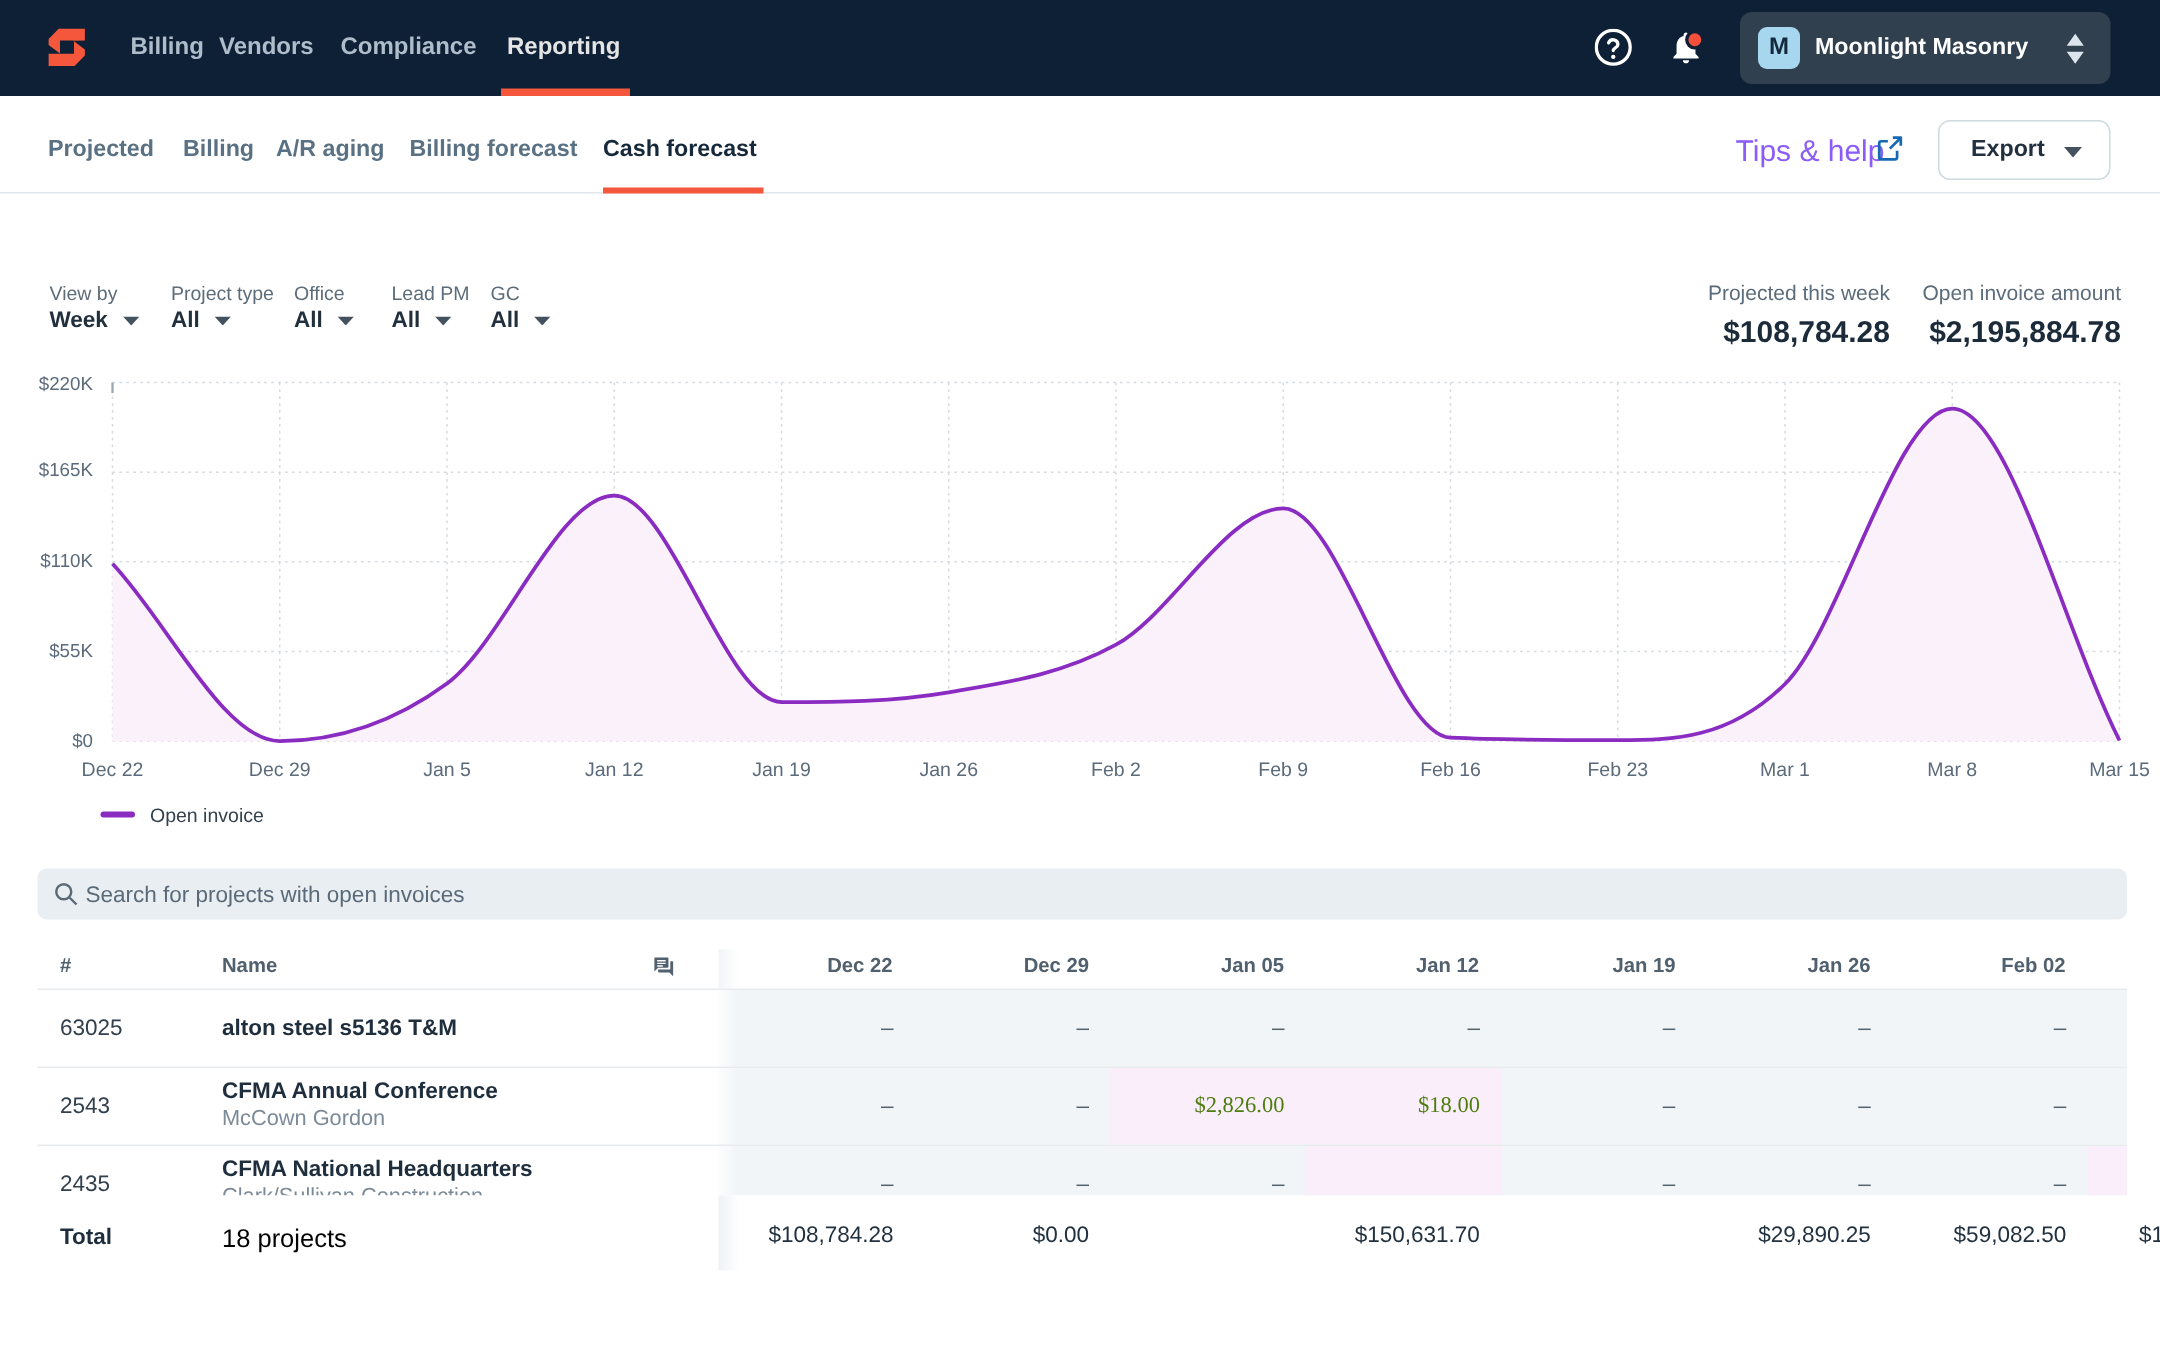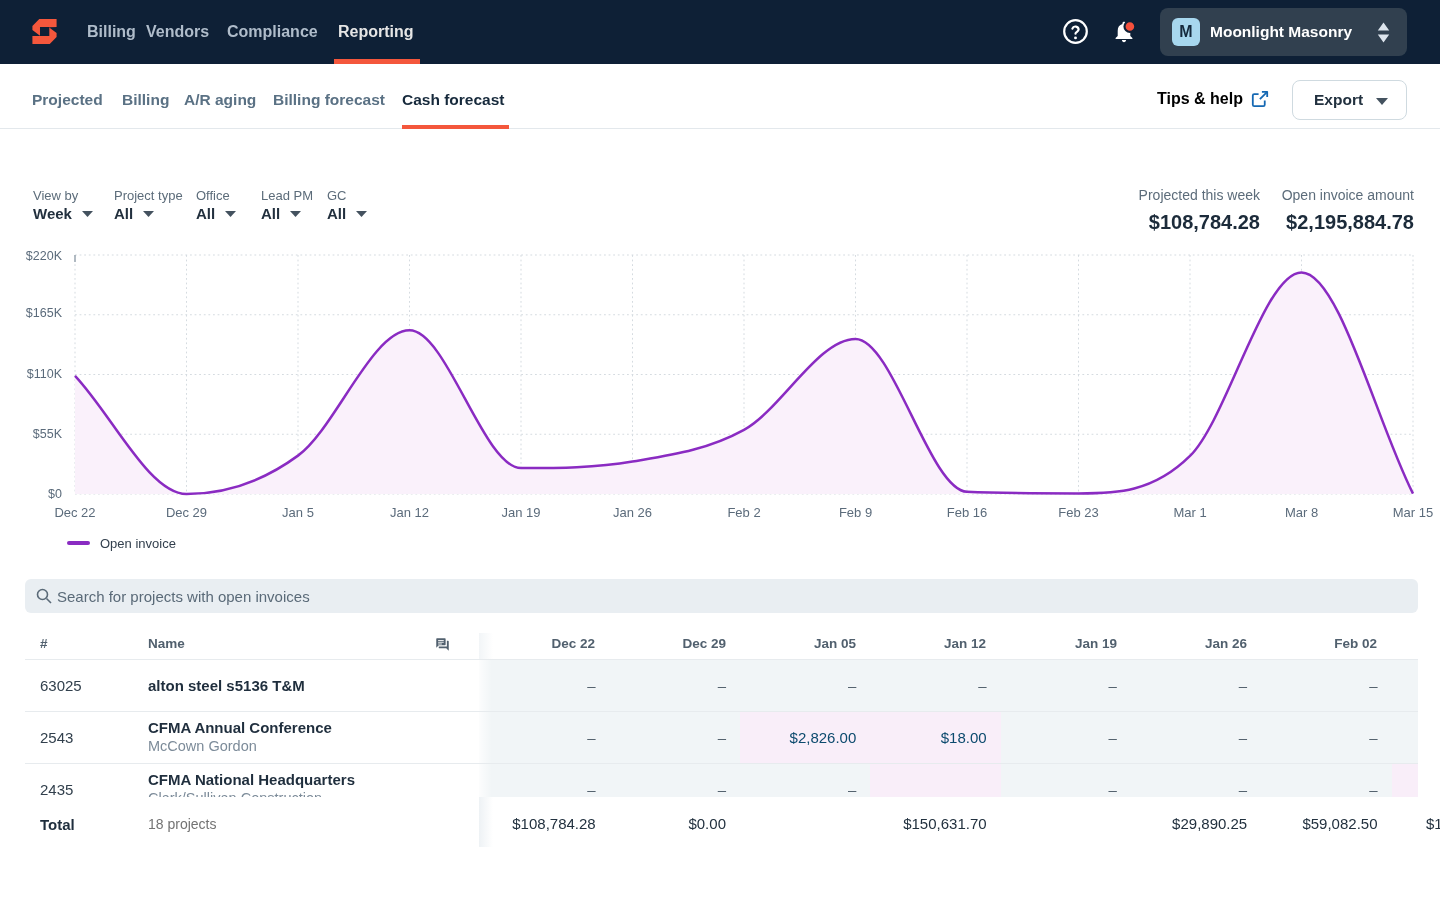--- a/index.html
+++ b/index.html
@@ -16,21 +16,21 @@
 #chip { position:absolute; left:1160px; top:8px; width:247px; height:48px; background:#31404F; border-radius:8px; }
 #avatar { position:absolute; left:12px; top:10px; width:28px; height:28px; background:#A7D7EE; border-radius:6px;
   color:#14293C; font-weight:700; font-size:16px; text-align:center; line-height:28px; }
 #chipname { position:absolute; left:50px; top:15px; color:#fff; font-weight:600; font-size:15.5px; }
 
 
 #tabbar { position:absolute; left:0; top:64px; width:1440px; height:65px; background:#fff; border-bottom:1px solid #E3E8EC; }
 .tab { position:absolute; top:27px; font-size:15.5px; font-weight:600; color:#5A7184; }
 .tab.active { color:#16293B; font-weight:700; }
 #tab-underline { position:absolute; left:402px; top:61px; width:107px; height:4px; background:#F4573C; }
-#tips { position:absolute; left:1157px; top:26px; color:#000000; font-weight:700; font-size:16px; }
+#tips { position:absolute; left:1157px; top:26px; color:#8b5cf6; font-weight:400; font-size:20px; }
 #export { position:absolute; left:1292px; top:16px; width:115px; height:40px; border:1px solid #CFDAE0; border-radius:8px; }
 #export span { position:absolute; left:21px; top:10px; font-size:15.5px; font-weight:600; color:#22313F; }
 
 
 .flabel { position:absolute; font-size:13px; color:#5C6C7A; top:188px; }
 .fvalue { position:absolute; font-size:15px; font-weight:700; color:#22303E; top:205px; }
 .statlabel { position:absolute; font-size:14px; color:#5C6C7A; top:187px; }
 .statvalue { position:absolute; font-size:20px; font-weight:700; color:#1C2B3A; top:211px; }
 .r { text-align:right; }
 
@@ -44,21 +44,21 @@
 .row { position:absolute; left:0; width:1380px; height:51px; }
 .rowline { position:absolute; left:25px; width:1393px; height:1px; background:#E7EBEE; }
 .pane { position:absolute; left:479px; top:0; width:939px; height:51px; background:#F1F5F7; }
 .fadein { position:absolute; left:479px; top:0; width:13px; height:51px;
   background:linear-gradient(to right, rgba(255,255,255,0.8), rgba(255,255,255,0)); }
 .num { position:absolute; left:40px; font-size:15px; color:#32404D; }
 .pname { position:absolute; left:148px; font-size:15px; font-weight:700; color:#1F2E3D; }
 .psub { position:absolute; left:148px; font-size:14.5px; color:#7C8B99; }
 .cell { position:absolute; top:0; width:130.3px; height:51px; font-size:15px; color:#55636F;
   text-align:right; padding-right:14px; line-height:51px; }
-.cell.v { color:#0c4a6e; }
+.cell.v { color:#4d7c0f;font-family:Liberation Serif, serif; }
 .pink { position:absolute; top:0; height:51px; background:#F9EEF9; }
 #totalrow { position:absolute; left:0; top:797px; width:1440px; height:50px; background:#fff; }
 .tcell { position:absolute; top:0; width:130.3px; height:50px; font-size:15px; color:#22313F;
   text-align:right; padding-right:14px; line-height:54px; }
 </style>
 </head>
 <body>
 <div id="page">
 
   <div id="topnav">
@@ -268,21 +268,21 @@
       <div class="cell" style="left:740px">–</div>
       <div class="cell" style="left:1000.6px">–</div>
       <div class="cell" style="left:1130.9px">–</div>
       <div class="cell" style="left:1261.2px">–</div>
     </div>
   </div>
 
   <div id="totalrow">
     <div class="abs" style="left:479px;top:0;width:14px;height:50px;background:linear-gradient(to right, rgba(226,233,238,0.6), rgba(255,255,255,0))"></div>
     <span class="abs" style="left:40px;top:19px;font-size:15px;font-weight:700;color:#1F2E3D">Total</span>
-    <span class="abs" style="left:148px;top:19px;font-size:14px;color:#737373">18 projects</span>
+    <span class="abs" style="left:148px;top:19px;font-size:17px;color:#000000">18 projects</span>
     <div class="tcell" style="left:479.4px">$108,784.28</div>
     <div class="tcell" style="left:609.7px">$0.00</div>
     <div class="tcell" style="left:870.3px">$150,631.70</div>
     <div class="tcell" style="left:1130.9px">$29,890.25</div>
     <div class="tcell" style="left:1261.2px">$59,082.50</div>
     <span class="abs" style="left:1426px;top:0;font-size:15px;color:#22313F;line-height:54px">$1</span>
   </div>
 
 </div>
 

